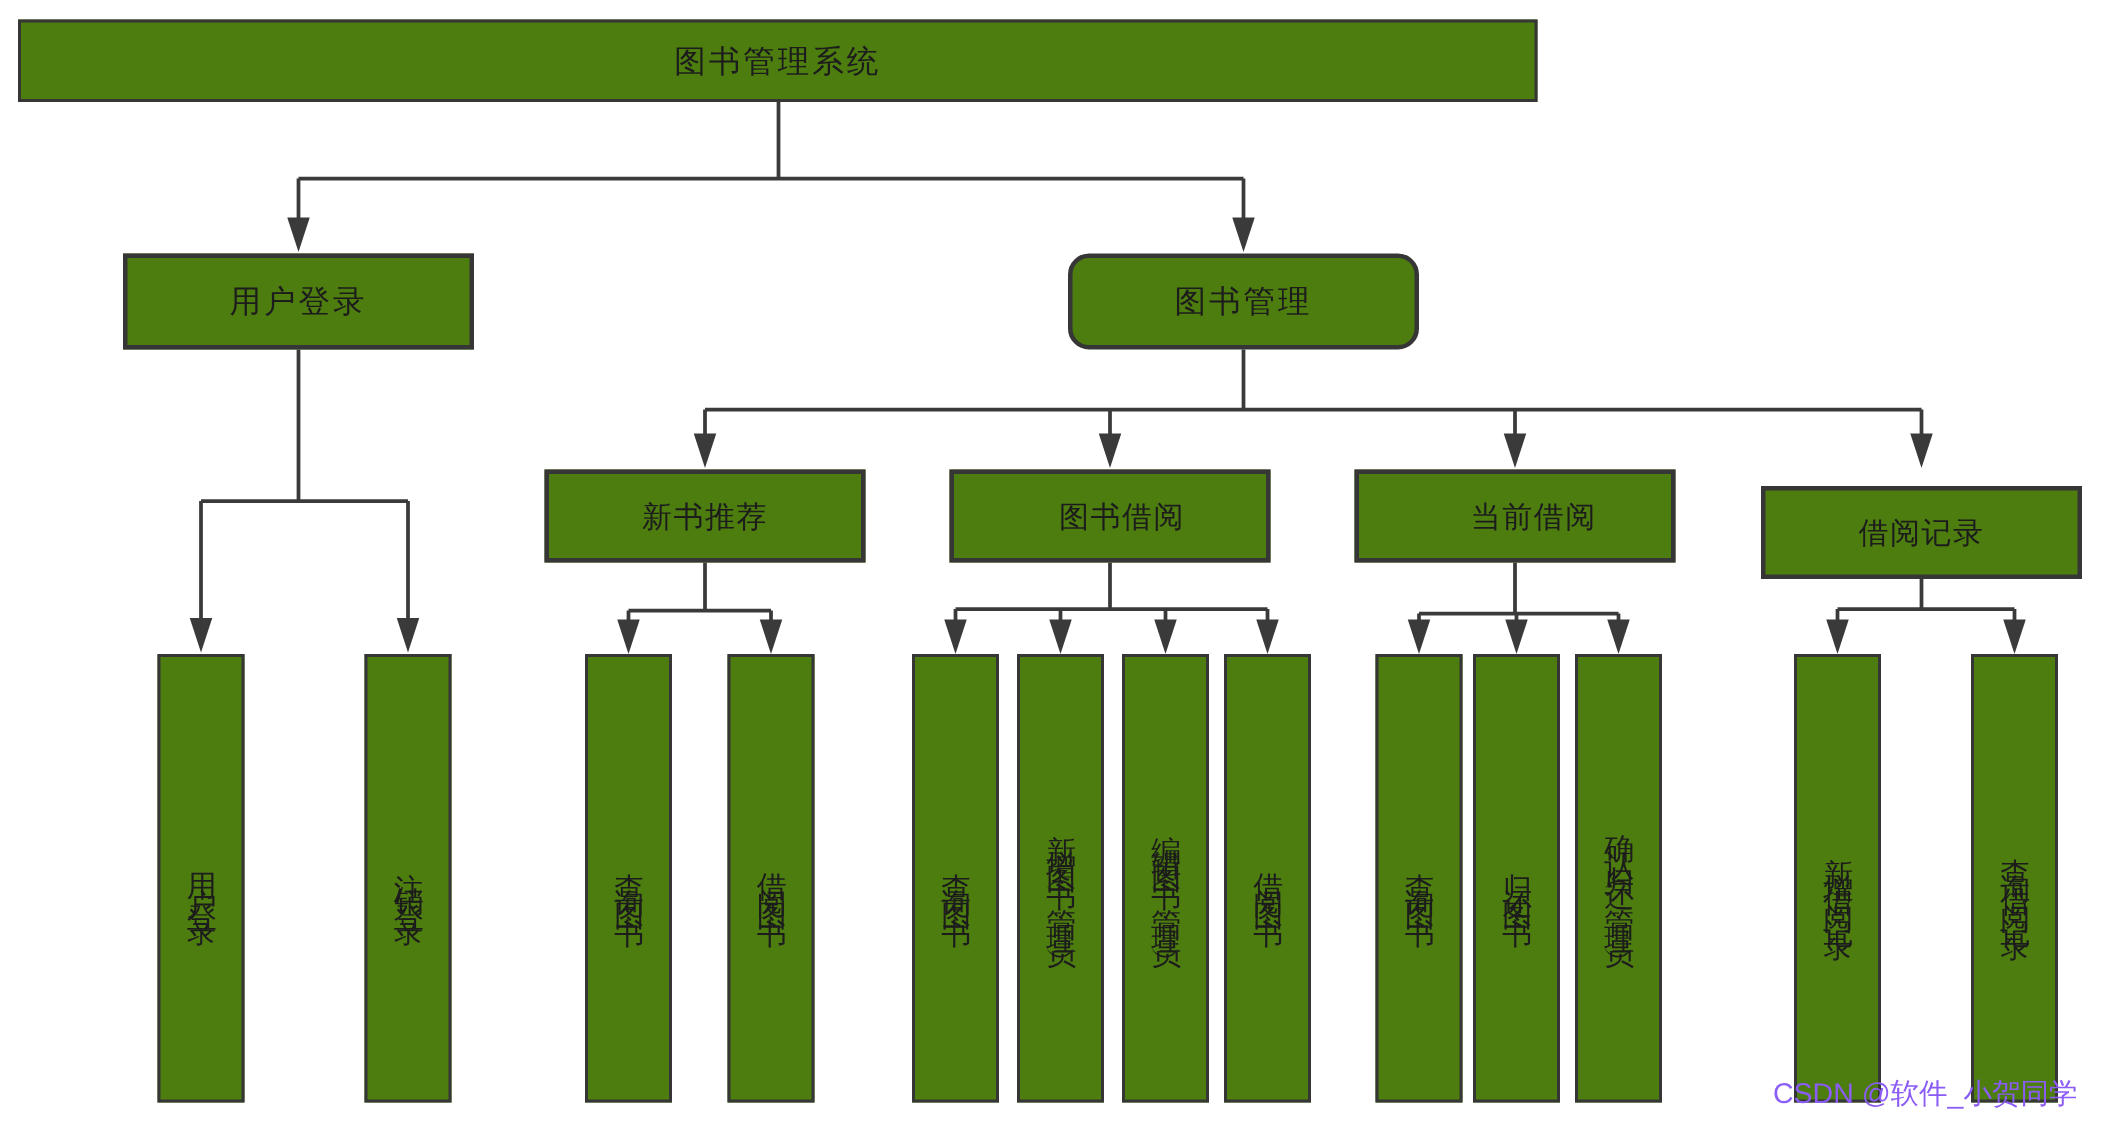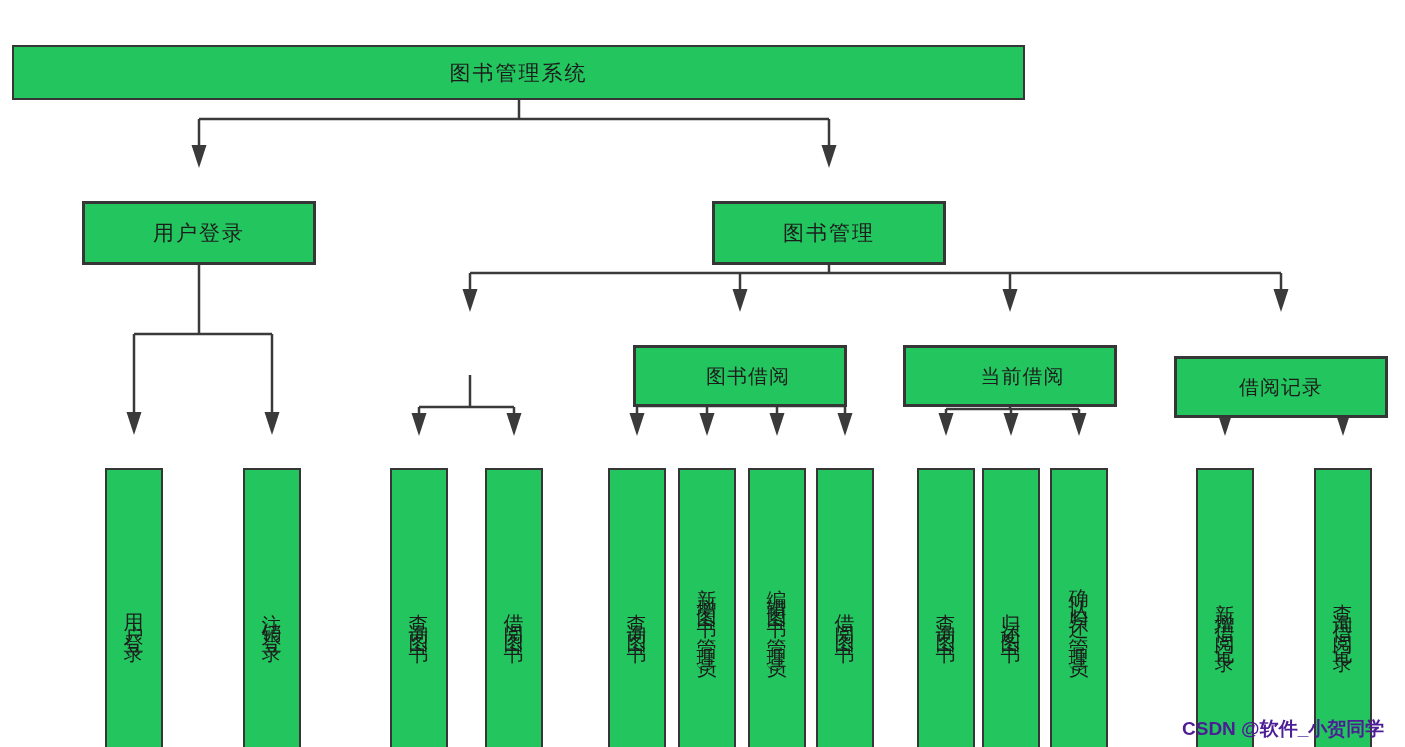--- a/index.html
+++ b/index.html
@@ -15,49 +15,47 @@
   .connectors {
     position: absolute;
     left: 0; top: 0;
     width: 1405px; height: 747px;
     z-index: 1;
   }
   .connectors line { stroke: #3a3a3a; stroke-width: 2.5; }
   .connectors polygon { fill: #3a3a3a; }
   .box {
     position: absolute;
-    background: #22c55e;
+    background: #4d7c0f;
     display: flex;
     align-items: center;
     justify-content: center;
     z-index: 2;
     box-sizing: border-box;
-    margin-top: 32px;
   }
   .box.root   { border: 2px solid #363636; font-size: 21px; letter-spacing: 2px; }
   .box.lvl2   { border: 3px solid #363636; font-size: 21px; letter-spacing: 2px; }
   .box.lvl3   { border: 3px solid #363636; font-size: 20px; letter-spacing: 1px; }
   .box.leaf   { border: 2px solid #363636; }
   .box.leaf .vtext {
     writing-mode: vertical-rl;
     text-orientation: mixed;
     font-size: 20px;
     letter-spacing: 10px;
     line-height: 1;
     white-space: nowrap;
   }
   .watermark {
     position: absolute;
     left: 1182px;
     top: 716px;
     font-size: 19px;
-    color: #4c1d95;
+    color: #8b5cf6;
     z-index: 3;
     white-space: nowrap;
-    font-weight: bold;
   }
 </style>
 </head>
 <body>
 
 <div class="stage">
 
   <svg class="connectors" viewBox="0 0 1405 747" aria-hidden="true">
 
     <line x1="519" y1="68" x2="519" y2="119"></line>
@@ -120,24 +118,27 @@
     <polygon points="1335.5,413 1350.5,413 1343,436"></polygon>
   </svg>
 
   <div class="box root" style="left:12px; top:13px; width:1013px; height:55px;">
     <span>图书管理系统</span>
   </div>
 
   <div class="box lvl2" style="left:82px; top:169px; width:234px; height:64px;">
     <span>用户登录</span>
   </div>
-  <div class="box lvl2" style="left:712px; top:169px; width:234px; height:64px;">
+  <div class="box lvl2" style="left:712px; top:169px; width:234px; height:64px;border-radius:14px;">
     <span>图书管理</span>
   </div>
 
+  <div class="box lvl3" style="left:363px; top:313px; width:214px; height:62px;">
+    <span>新书推荐</span>
+  </div>
   <div class="box lvl3" style="left:633px; top:313px; width:214px; height:62px;padding-left:16px;">
     <span>图书借阅</span>
   </div>
   <div class="box lvl3" style="left:903px; top:313px; width:214px; height:62px;padding-left:25px;">
     <span>当前借阅</span>
   </div>
   <div class="box lvl3" style="left:1174px; top:324px; width:214px; height:62px;">
     <span>借阅记录</span>
   </div>
 

